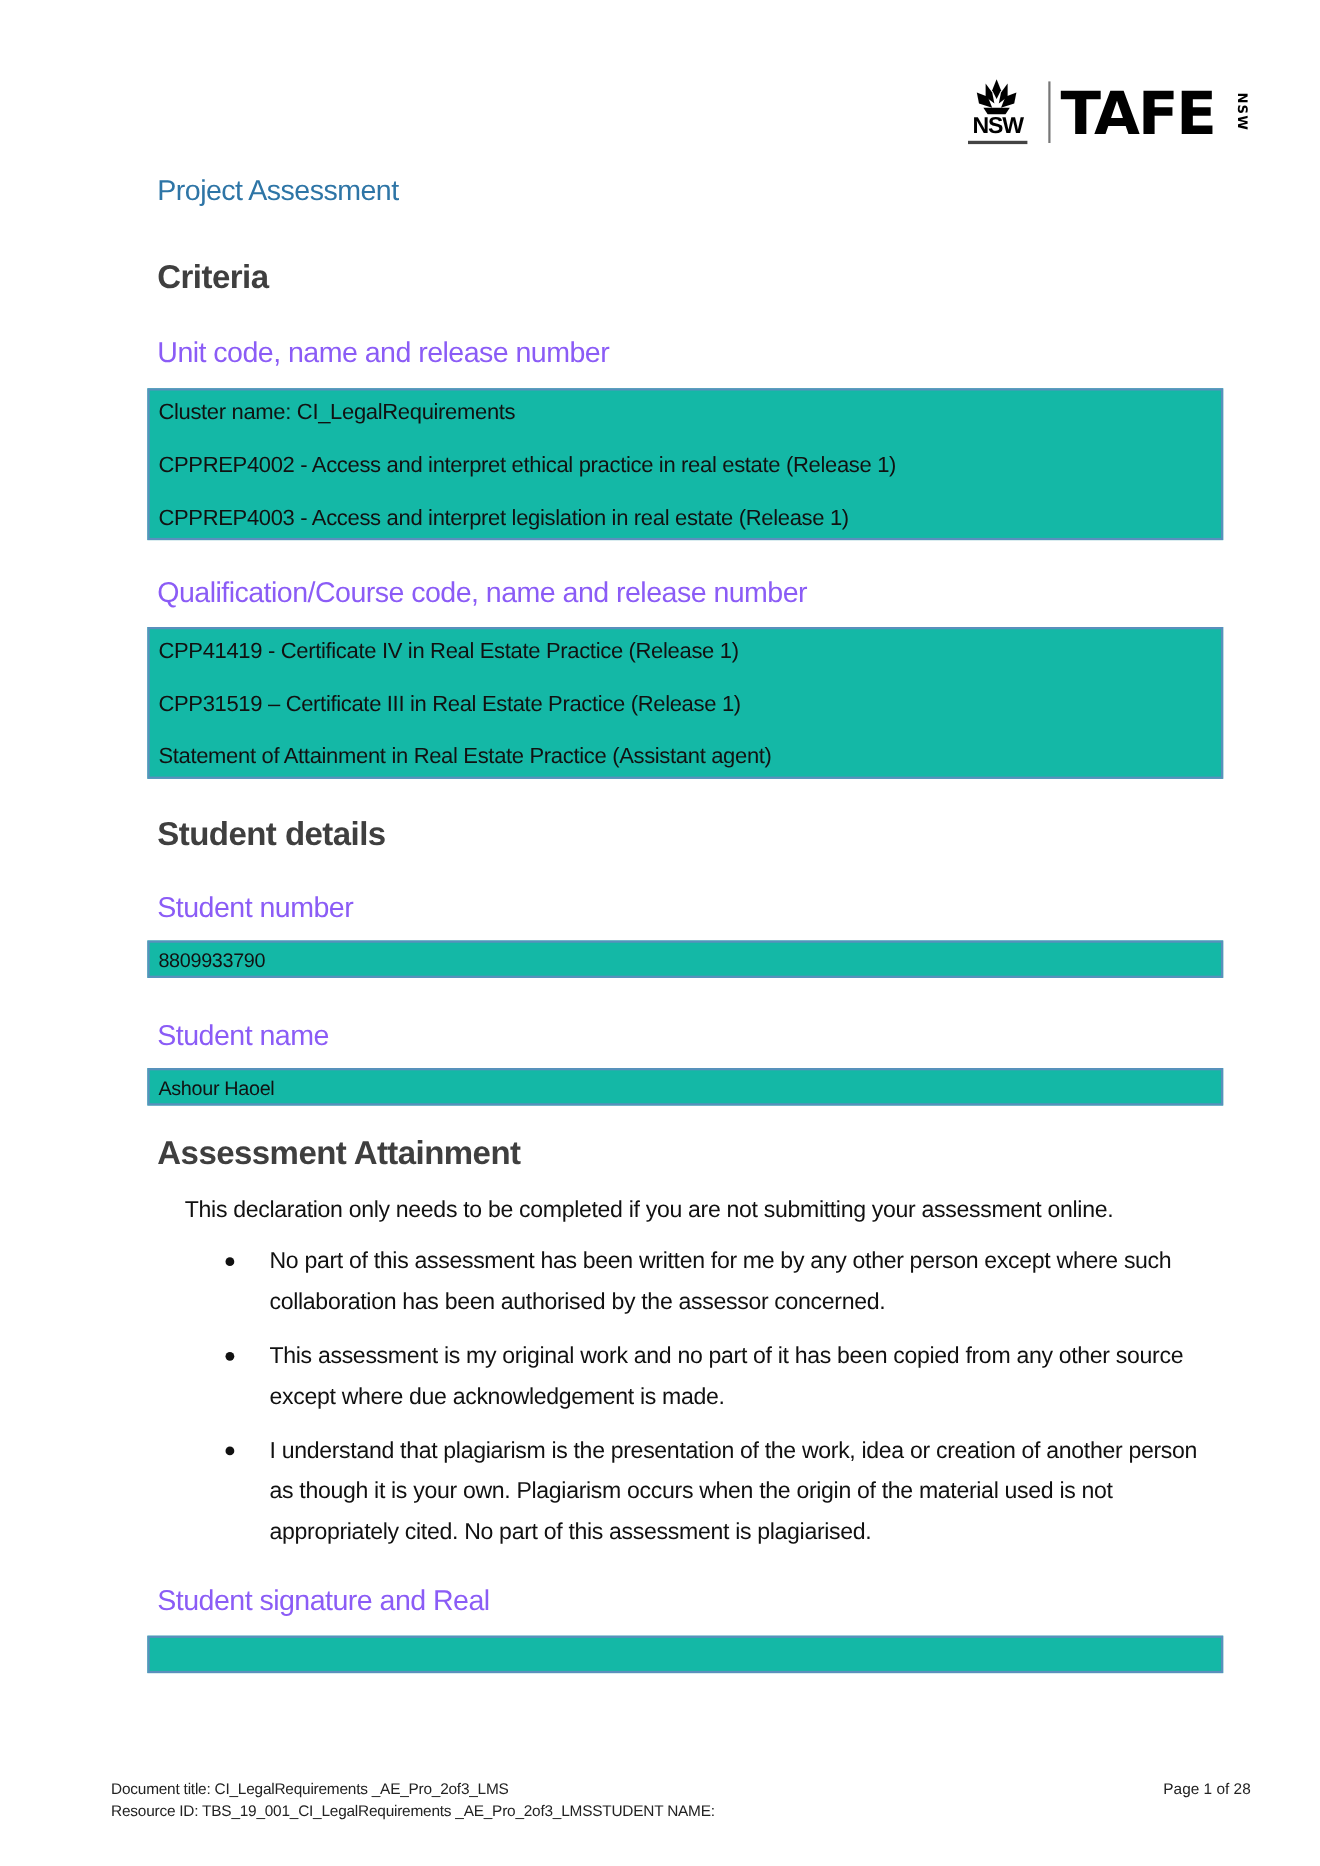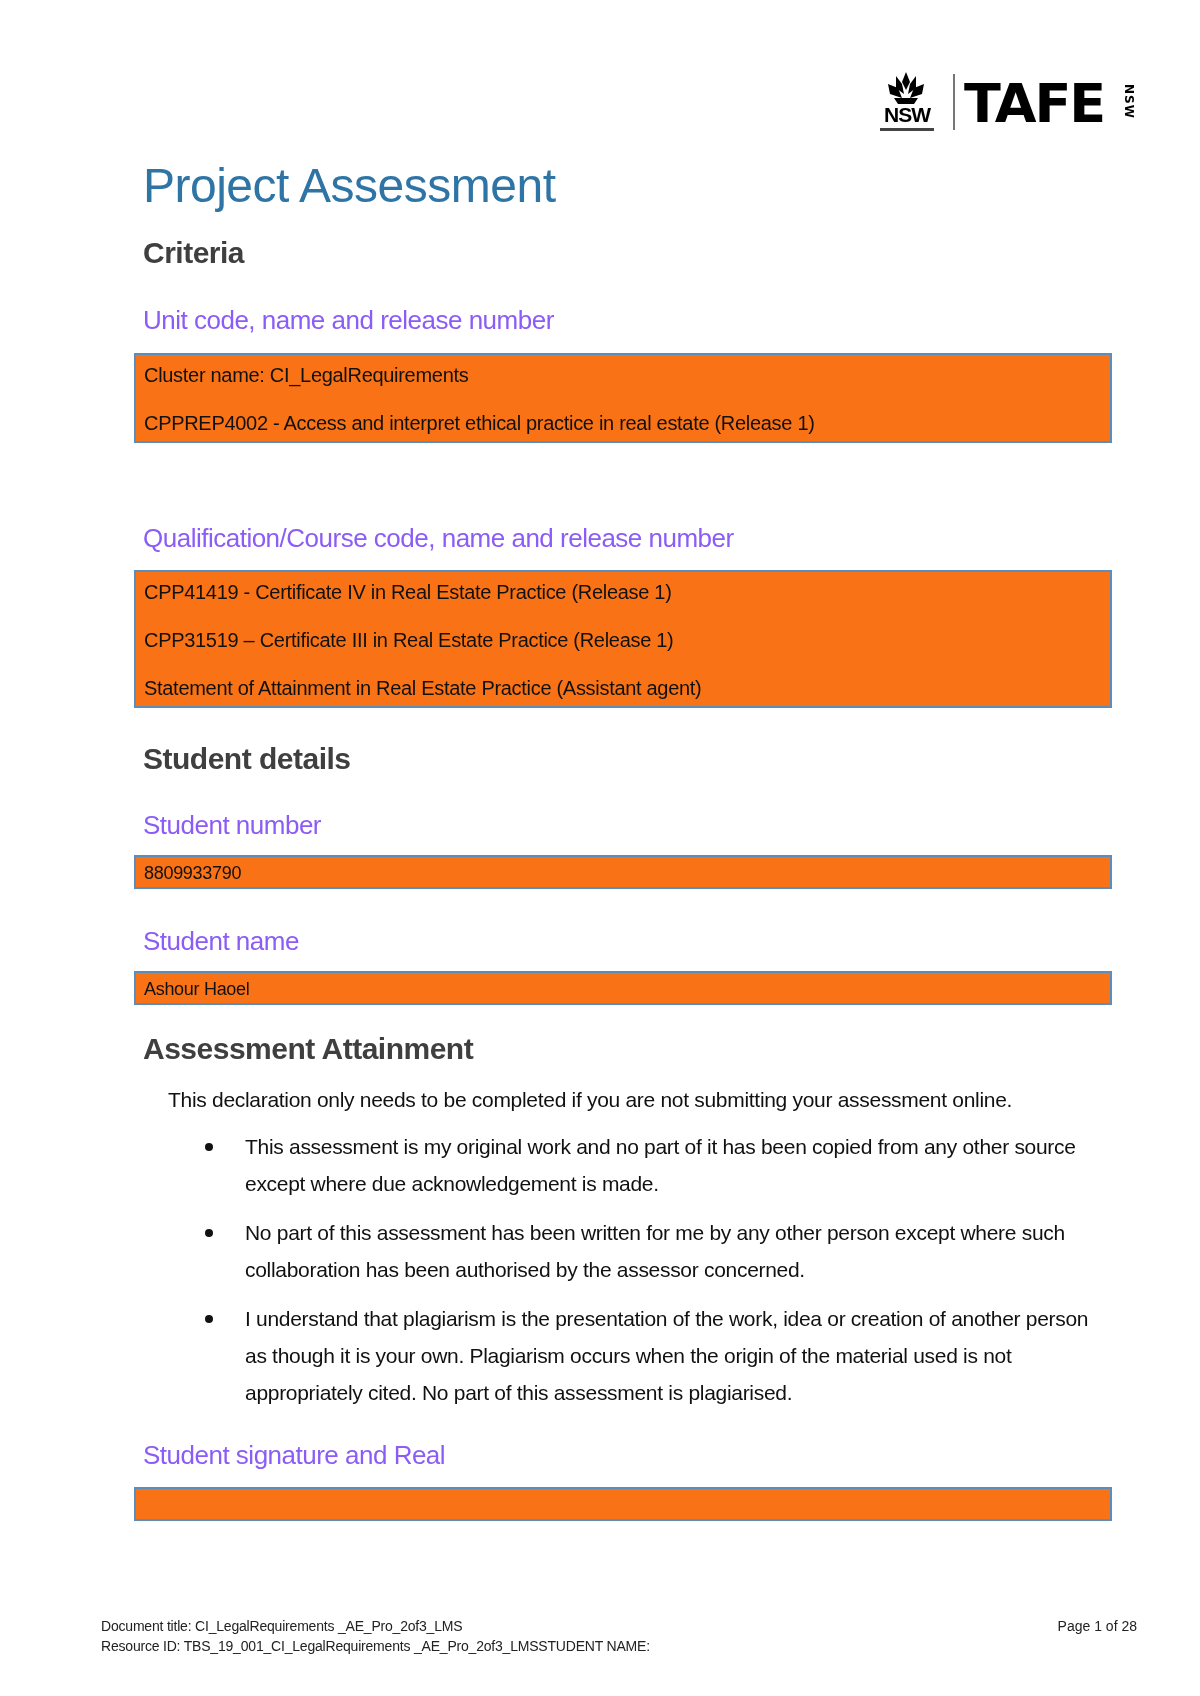--- a/index.html
+++ b/index.html
@@ -13,27 +13,27 @@
               font-family: "Liberation Sans", sans-serif; font-weight: bold; font-size: 21px;
               letter-spacing: -1px; color: #000; line-height: 22px; }
   .nsw-sub { position: absolute; left: 4px; top: 58px; width: 54px; height: 3px; background: #444; }
   .logo-divider { position: absolute; left: 77px; top: 4px; width: 2px; height: 56px; background: #777; }
   .tafe-text { position: absolute; left: 88px; top: 6px; font-family: "DejaVu Sans", sans-serif;
                font-weight: bold; font-size: 54px; line-height: 56px; letter-spacing: -2px; color: #000; }
   .tafe-nsw { position: absolute; left: 244px; top: 14px; width: 16px; height: 44px;
               font-family: "DejaVu Sans", sans-serif; font-weight: bold; font-size: 12px;
               color: #000; writing-mode: vertical-rl; line-height: 14px; letter-spacing: 1px; }
 
-  .h-title { position: absolute; left: 143px; top: 158px; margin: 0; font-size: 48px; font-weight: normal;
+  .h-title { position: absolute; left: 143px; top: 158px; margin: 0; font-size: 26px; font-weight: normal;
              color: #2e75a6; letter-spacing: -0.5px; }
   .h2 { position: absolute; left: 143px; margin: 0; font-size: 30px; font-weight: bold; color: #3f3f3f; letter-spacing: -0.5px; }
   .h3 { position: absolute; left: 143px; margin: 0; font-size: 26px; font-weight: normal; color: #8b5cf6; letter-spacing: -0.5px; }
 
   .box { position: absolute; left: 134px; width: 978px; border: 2px solid #5a8fbd; box-sizing: border-box;
-         padding: 0 8px; background: #f97316; }
+         padding: 0 8px; background: #14b8a6; }
   .box-line { font-size: 20px; line-height: 20px; color: #111; white-space: nowrap; letter-spacing: -0.3px; }
   .box-multi .box-line { margin: 10px 0 28px 0; }
   .box-multi .box-line:last-child { margin-bottom: 8px; }
   .box-single .box-line { margin: 6px 0 6px 0; font-size: 18px; }
 
   .para { position: absolute; left: 168px; margin: 0; font-size: 21px; line-height: 24px; color: #111;
           white-space: nowrap; letter-spacing: -0.3px; }
   .bullets { position: absolute; left: 172px; top: 1128px; margin: 0; padding: 0; list-style: none; width: 940px; }
   .bullet { position: relative; padding-left: 73px; margin-bottom: 12px; font-size: 21px; line-height: 37px;
             color: #111; letter-spacing: -0.3px; }
@@ -63,20 +63,21 @@
   <div class="tafe-nsw">NSW</div>
 </div>
 
 <h1 class="h-title">Project Assessment</h1>
 <h2 class="h2" style="top:236px;">Criteria</h2>
 
 <h3 class="h3" style="top:305px;">Unit code, name and release number</h3>
 <div class="box box-multi" style="top:353px;">
   <div class="box-line">Cluster name: CI_LegalRequirements</div>
   <div class="box-line">CPPREP4002 - Access and interpret ethical practice in real estate (Release 1)</div>
+  <div class="box-line">CPPREP4003 - Access and interpret legislation in real estate (Release 1)</div>
 </div>
 
 <h3 class="h3" style="top:523px;">Qualification/Course code, name and release number</h3>
 <div class="box box-multi" style="top:570px;">
   <div class="box-line">CPP41419 - Certificate IV in Real Estate Practice (Release 1)</div>
   <div class="box-line">CPP31519 – Certificate III in Real Estate Practice (Release 1)</div>
   <div class="box-line">Statement of Attainment in Real Estate Practice (Assistant agent)</div>
 </div>
 
 <h2 class="h2" style="top:742px;">Student details</h2>
@@ -90,25 +91,25 @@
 <div class="box box-single" style="top:971px; height:34px;">
   <div class="box-line">Ashour Haoel</div>
 </div>
 
 <h2 class="h2" style="top:1032px;">Assessment Attainment</h2>
 <p class="para" style="top:1088px;">This declaration only needs to be completed if you are not submitting your assessment online.</p>
 
 <ul class="bullets">
   <li class="bullet">
     <span class="bullet-dot"></span>
-    <span>This assessment is my original work and no part of it has been copied from any other source except where due acknowledgement is made.</span>
+    <span>No part of this assessment has been written for me by any other person except where such collaboration has been authorised by the assessor concerned.</span>
   </li>
   <li class="bullet">
     <span class="bullet-dot"></span>
-    <span>No part of this assessment has been written for me by any other person except where such collaboration has been authorised by the assessor concerned.</span>
+    <span>This assessment is my original work and no part of it has been copied from any other source except where due acknowledgement is made.</span>
   </li>
   <li class="bullet">
     <span class="bullet-dot"></span>
     <span>I understand that plagiarism is the presentation of the work, idea or creation of another person as though it is your own. Plagiarism occurs when the origin of the material used is not appropriately cited. No part of this assessment is plagiarised.</span>
   </li>
 </ul>
 
 <h3 class="h3" style="top:1440px;">Student signature and Real</h3>
 <div class="box box-single" style="top:1487px; height:34px;">
   <div class="box-line"></div>

